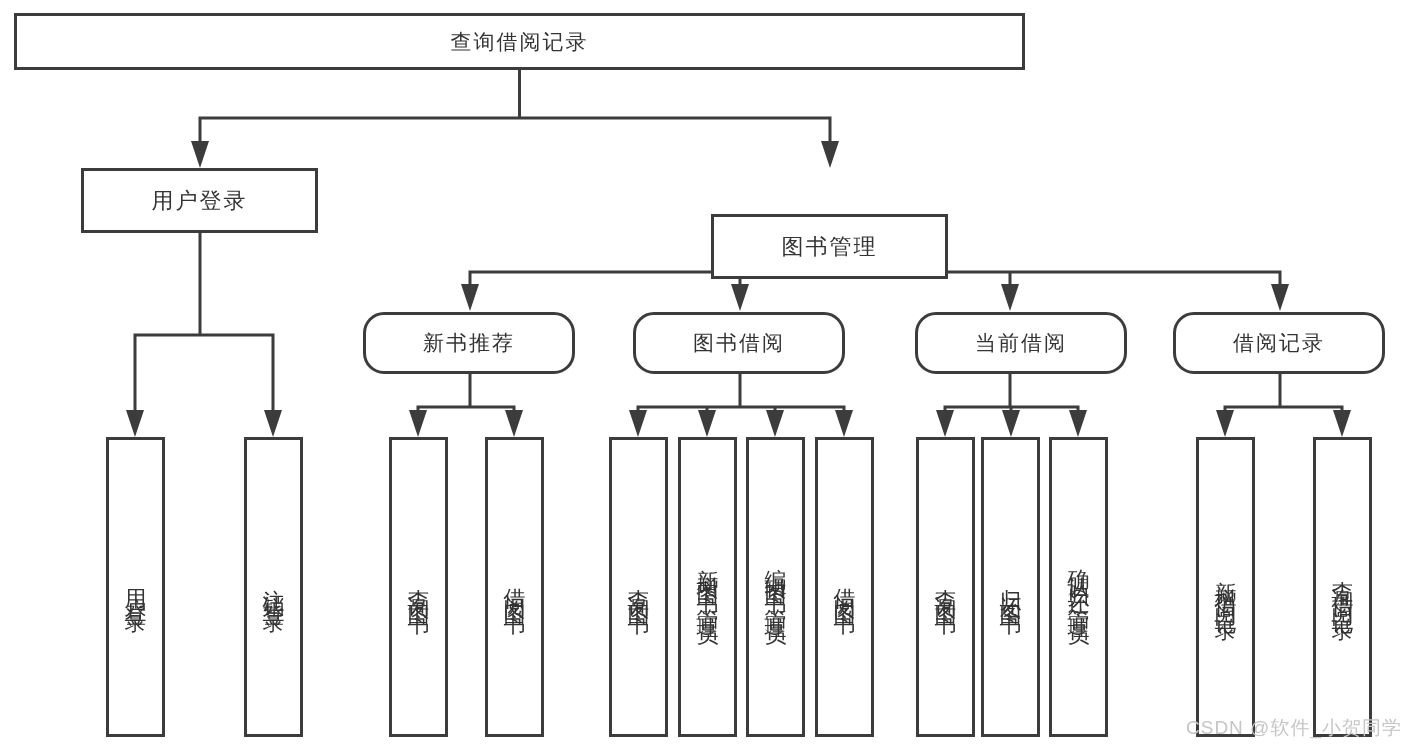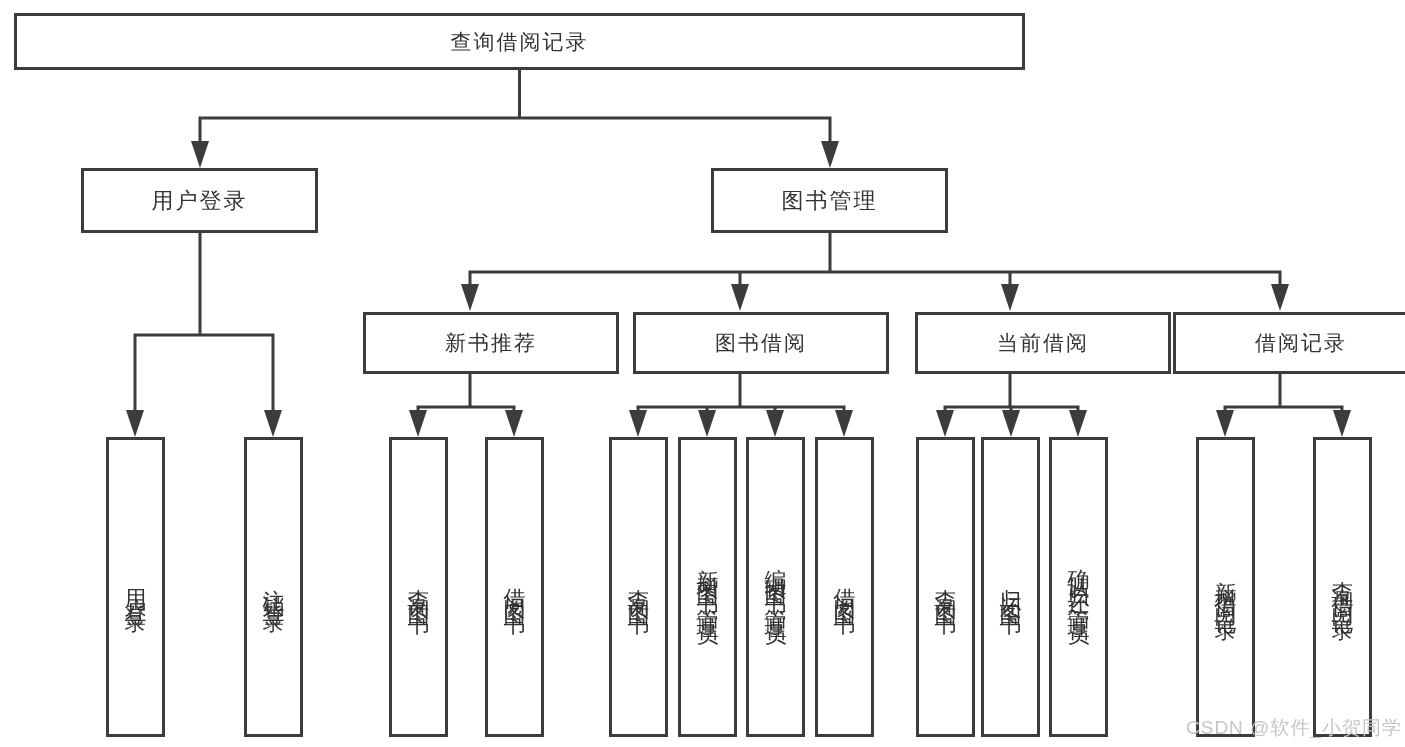--- a/index.html
+++ b/index.html
@@ -22,21 +22,21 @@
     border:3px solid var(--line);
     background:#ffffff;
     display:flex;align-items:center;justify-content:center;
     color:var(--text);
     font-size:21px;
     letter-spacing:2px;
     white-space:nowrap;
   }
   .root{left:14px;top:13px;width:1011px;height:57px;font-size:21px;}
   .lvl2{top:168px;width:237px;height:65px;font-size:22px;}
-  .lvl3{top:312px;width:256px;height:62px;font-size:21px;}
+  .lvl3{top:312px;width:212px;height:62px;font-size:21px;border-radius:21px;}
   .leaf{
     position:absolute;
     top:437px;width:59px;height:300px;
     box-sizing:border-box;
     border:3px solid var(--line);
     background:#ffffff;
     display:flex;align-items:center;justify-content:center;
   }
   .leaf span{
     writing-mode:vertical-rl;
@@ -93,21 +93,21 @@
       <polygon points="1002,410 1020,410 1011,437"></polygon>
       <polygon points="1069,410 1087,410 1078,437"></polygon>
       <polygon points="1216,410 1234,410 1225,437"></polygon>
       <polygon points="1333,410 1351,410 1342,437"></polygon>
     </g>
   </svg>
 
   <div class="box root">查询借阅记录</div>
 
   <div class="box lvl2" style="left:81px;">用户登录</div>
-  <div class="box lvl2" style="left:711px;">图书管理</div>
+  <div class="box lvl2" style="left:711px;margin-top:46px;">图书管理</div>
 
   <div class="box lvl3" style="left:363px;">新书推荐</div>
   <div class="box lvl3" style="left:633px;text-align:right;">图书借阅</div>
   <div class="box lvl3" style="left:903px;margin-left:12px;">当前借阅</div>
   <div class="box lvl3" style="left:1173px;">借阅记录</div>
 
   <div class="leaf" style="left:106px;">
     <span>用户登录</span>
   </div>
   <div class="leaf" style="left:244px;">

